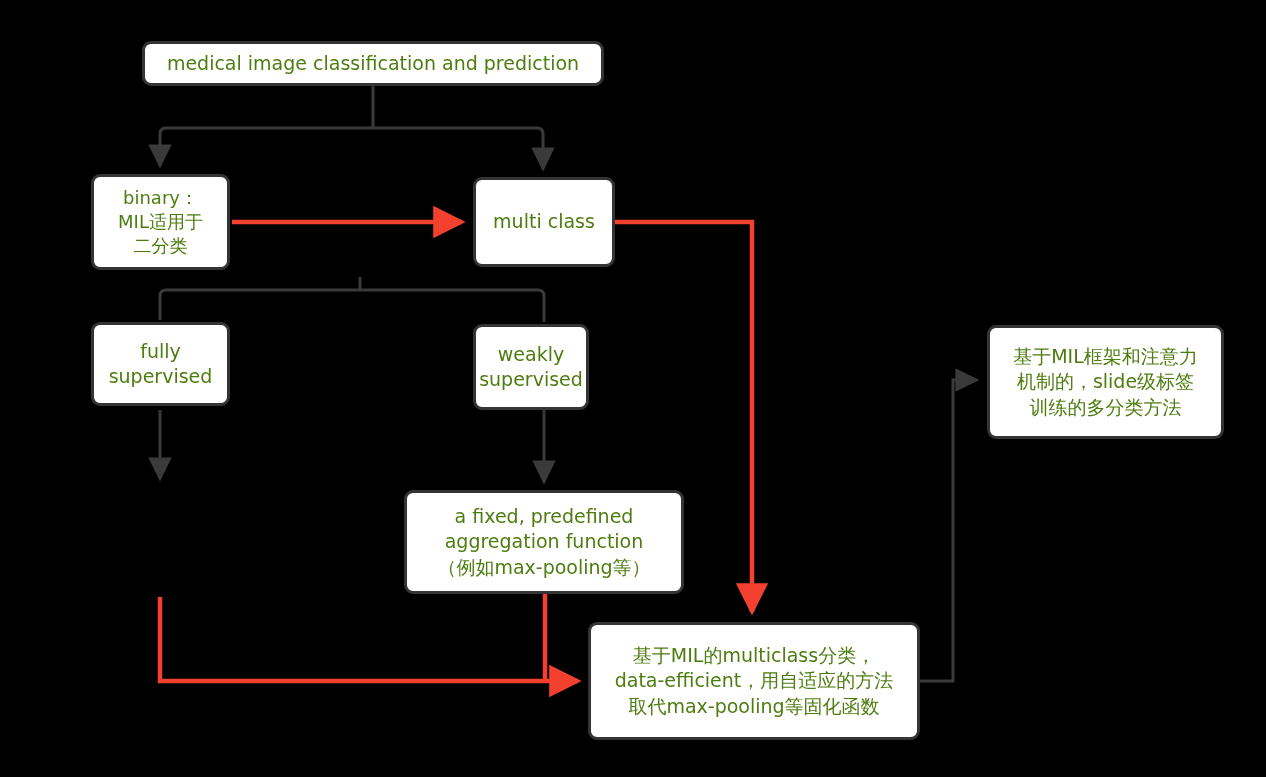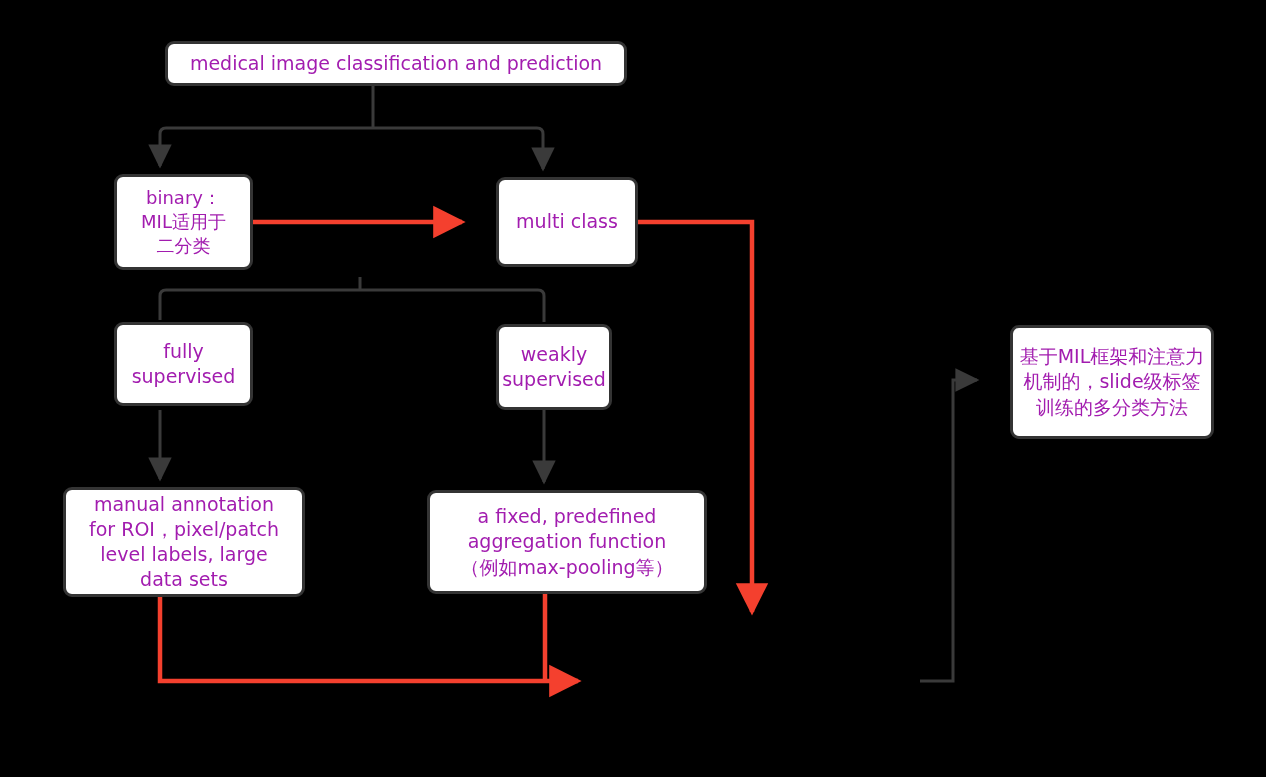--- a/index.html
+++ b/index.html
@@ -14,29 +14,28 @@
     background: #000000;
     font-family: "DejaVu Sans", "Liberation Sans", sans-serif;
     overflow: hidden;
   }
   .node {
     position: absolute;
     box-sizing: border-box;
     background: #ffffff;
     border: 3px solid #343434;
     border-radius: 9px;
-    color: #a21caf;
+    color: #4d7c0f;
     display: flex;
     align-items: center;
     justify-content: center;
     text-align: center;
     line-height: 1.32;
     white-space: pre-line;
     padding: 2px 0;
-    margin-left: 23px;
   }
   .node .txt { display: block; width: 100%; }
   svg#edges {
     position: absolute;
     left: 0; top: 0;
     width: 1266px;
     height: 777px;
     overflow: visible;
   }
 </style>
@@ -95,33 +94,32 @@
   <div class="node" style="left:91px; top:322px; width:139px; height:84px; font-size:19px;">
     <span class="txt">fully
 supervised</span>
   </div>
 
   <div class="node" style="left:473px; top:324px; width:116px; height:86px; font-size:19px;">
     <span class="txt">weakly
 supervised</span>
   </div>
 
-  <div class="node" style="left:40px; top:487px; width:242px; height:110px; font-size:19px;">
-    <span class="txt">manual annotation
-for ROI，pixel/patch
-level labels, large
-data sets</span>
-  </div>
 
   <div class="node" style="left:404px; top:490px; width:280px; height:104px; font-size:19px;">
     <span class="txt">a fixed, predefined
 aggregation function
 （例如max-pooling等）</span>
   </div>
 
+  <div class="node" style="left:588px; top:622px; width:332px; height:118px; font-size:19px;">
+    <span class="txt">基于MIL的multiclass分类，
+data-efficient，用自适应的方法
+取代max-pooling等固化函数</span>
+  </div>
 
-  <div class="node" style="left:987px; top:325px; width:204px; height:114px; font-size:19px;">
+  <div class="node" style="left:987px; top:325px; width:237px; height:114px; font-size:19px;">
     <span class="txt">基于MIL框架和注意力
 机制的，slide级标签
 训练的多分类方法</span>
   </div>
 
 </div>
 
 </body></html>

